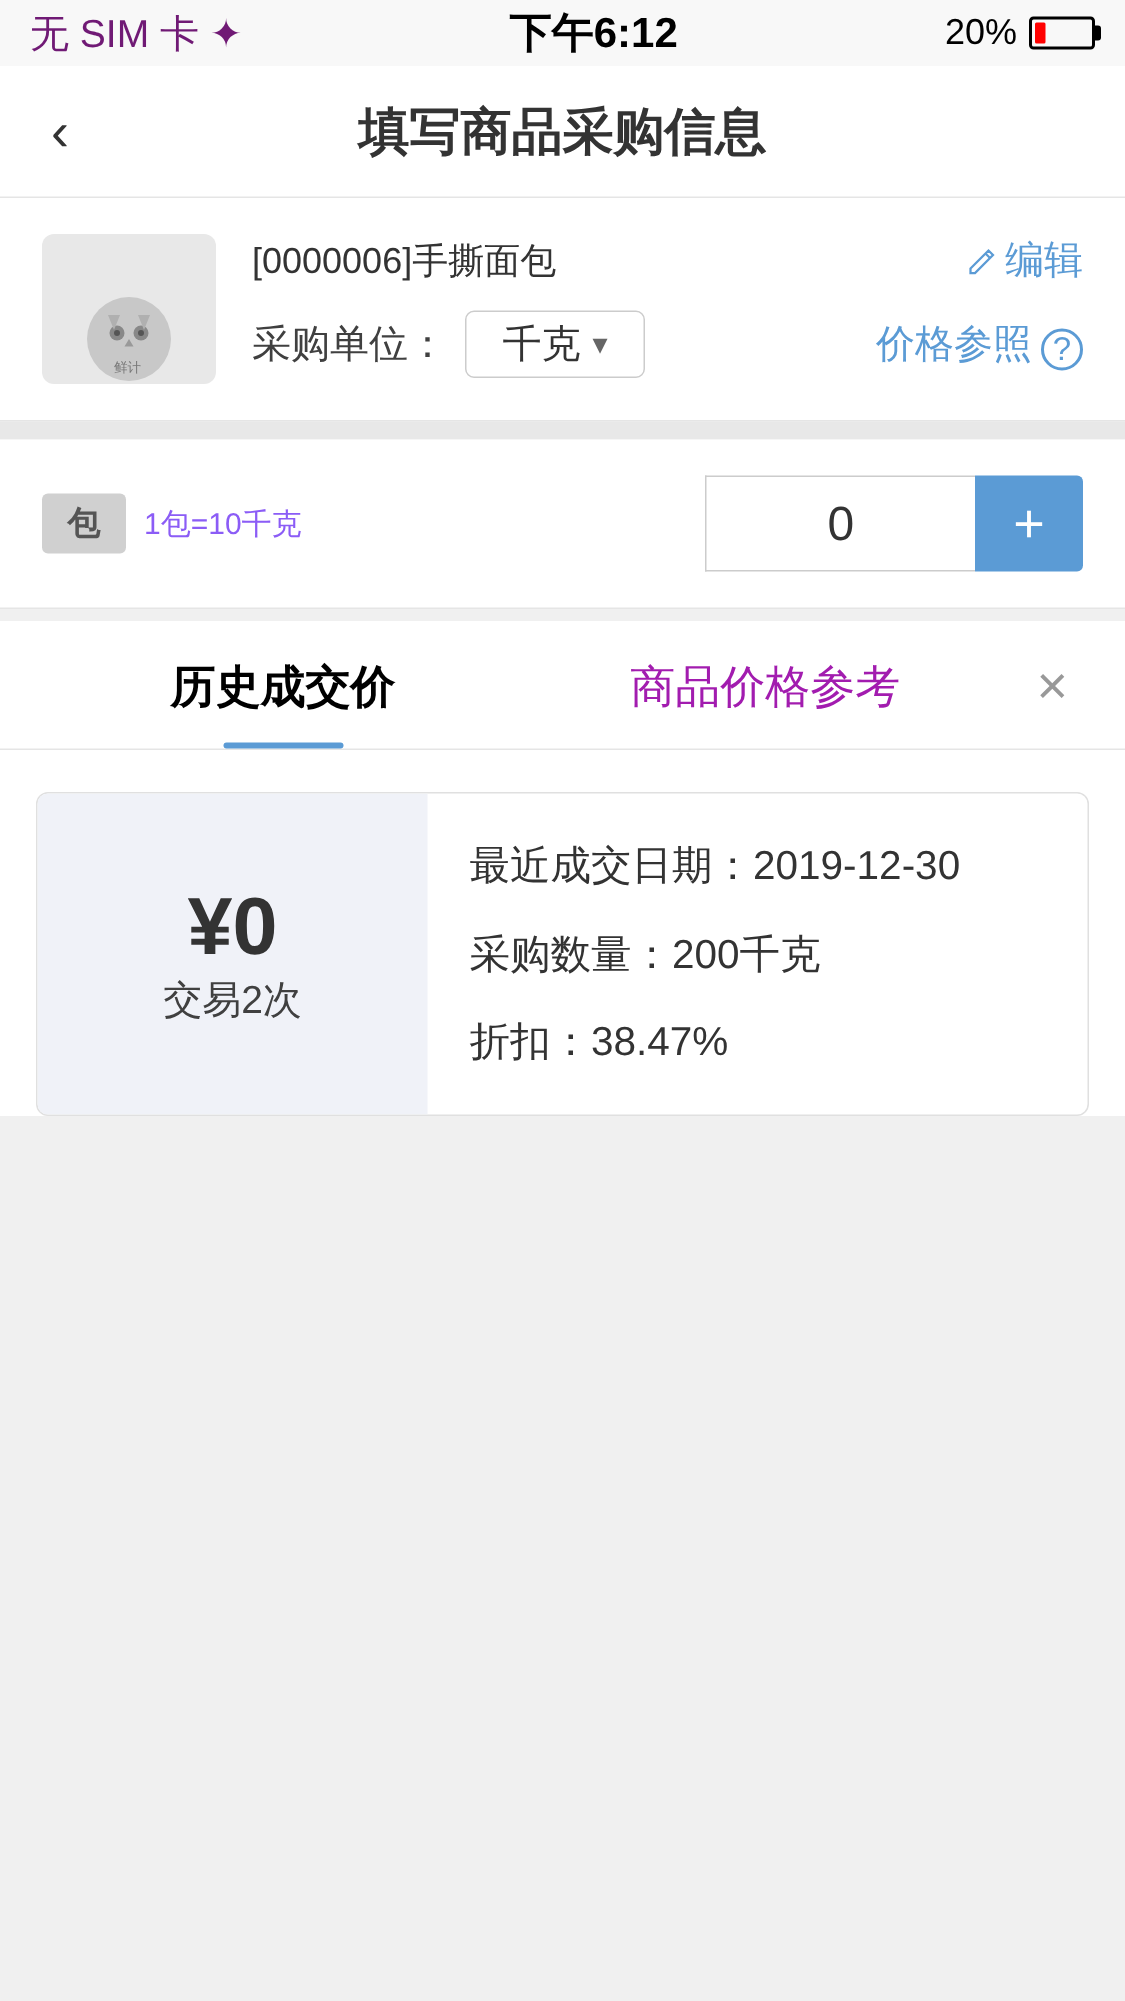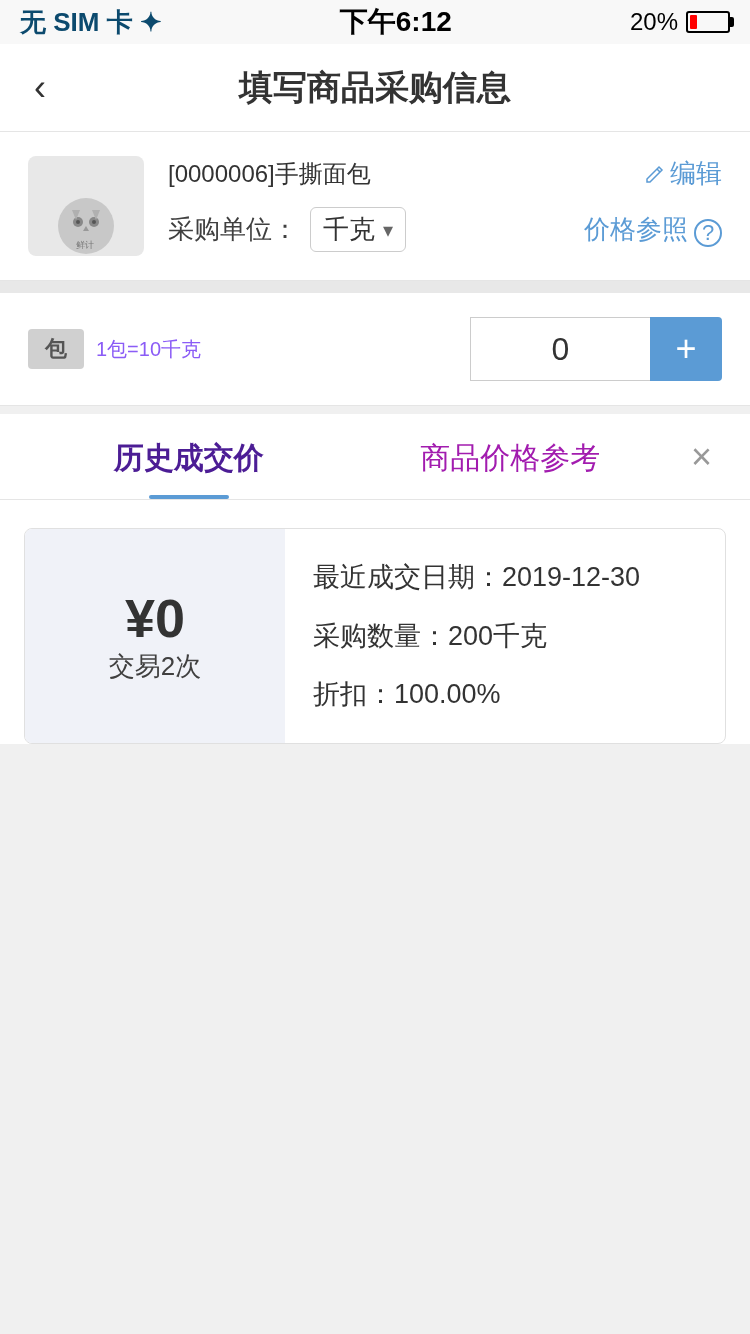--- a/index.html
+++ b/index.html
@@ -17,22 +17,22 @@
       width: 750px;
       height: 44px;
       background: #f8f8f8;
       display: flex;
       align-items: center;
       justify-content: space-between;
       padding: 0 20px;
     }
     .status-left {
       font-size: 26px;
-      font-weight: 700;
-      color: #0c4a6e;
+      font-weight: 400;
+      color: #701a75;
     }
     .status-center {
       font-size: 28px;
       font-weight: 700;
       color: #000;
     }
     .status-right {
       display: flex;
       align-items: center;
       gap: 8px;
@@ -146,21 +146,21 @@
       justify-content: space-between;
     }
     .unit-label {
       font-size: 26px;
       color: #404040;
       margin-right: 12px;
     }
     .unit-select {
       border: 1px solid #ccc;
       border-radius: 6px;
-      padding: 4px 12px;
+      padding: 4px 24px;
       font-size: 26px;
       color: #333;
       background: #fff;
       display: inline-flex;
       align-items: center;
       gap: 8px;
       cursor: pointer;
     }
     .unit-select-arrow {
       font-size: 20px;
@@ -256,21 +256,21 @@
     }
     .tab-item {
       flex: 1;
       text-align: center;
       padding: 24px 0 20px;
       font-size: 30px;
       cursor: pointer;
       position: relative;
     }
     .tab-item.active {
-      color: #4c1d95;
+      color: #000000;
       font-weight: 600;
     }
     .tab-item.inactive {
       color: #a21caf;
     }
     .tab-underline {
       position: absolute;
       bottom: 0;
       left: 50%;
       transform: translateX(-50%);
@@ -432,19 +432,19 @@
       <div class="history-trade-count">交易2次</div>
     </div>
     <div class="history-right">
       <div class="history-detail-row">
         <span>最近成交日期：</span><span>2019-12-30</span>
       </div>
       <div class="history-detail-row">
         <span>采购数量：</span><span>200千克</span>
       </div>
       <div class="history-detail-row">
-        <span>折扣：</span><span>100.00%</span>
+        <span>折扣：</span><span>38.47%</span>
       </div>
     </div>
   </div>
 </div>
 
 <div class="main-content"></div>
 
 </body></html>

